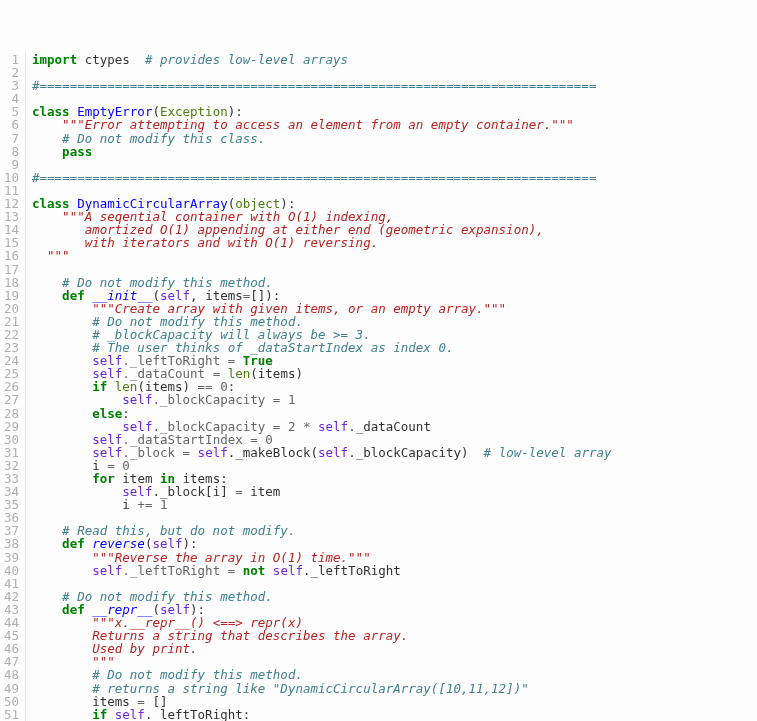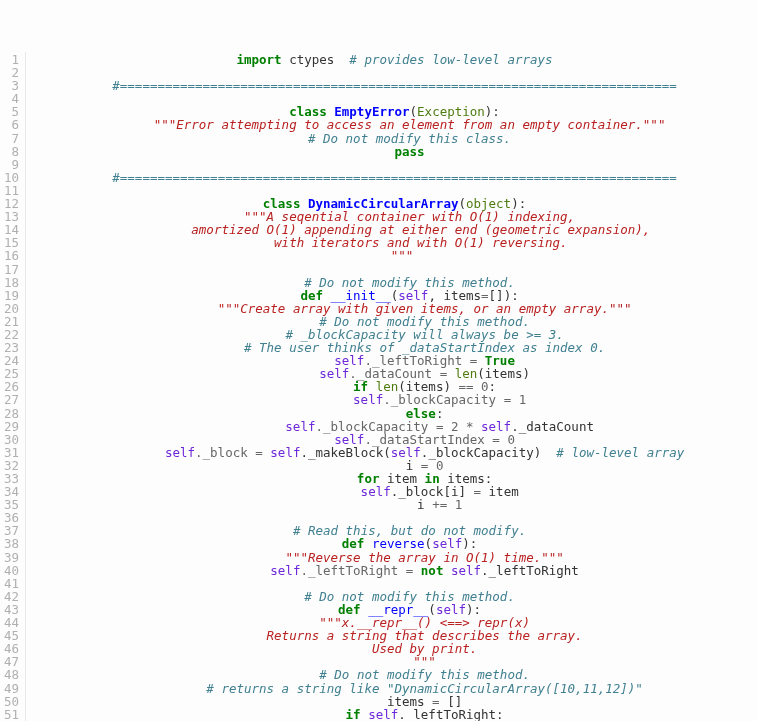--- a/index.html
+++ b/index.html
@@ -16,29 +16,29 @@
     background: #fdfdfd;
     color: #b0b0b0;
     text-align: right;
     padding: 1px 6px 0 2px;
     user-select: none;
     border-right: 1px solid #e8e8e8;
     min-width: 26px;
   }
   .gutter div { height: 13.1px; }
   .code { padding: 1px 0 0 6px; flex: 1; }
-  .line { height: 13.1px; display: block; text-align: center; }
+  .line { height: 13.1px; display: block; }
   
   .kw   { color: #008000; font-weight: bold; }   
   .bool { color: #008000; font-weight: bold; }   
   .bi   { color: #4d7c0f; }                      
   .cm   { color: #408090; font-style: italic; }  
   .ds   { color: #ba2121; font-style: italic; }  
-  .cls  { color: #0000ff; font-weight: bold; }   
-  .fn   { color: #0000ff; }                      
+  .cls  { color: #0000ff; font-weight: normal; }   
+  .fn   { color: #0000ff; font-style: italic; }                      
   .slf  { color: #6d28d9; }                      
   .num  { color: #666666; }                      
   .op   { color: #666666; }                      
   .att  { color: #333; }                         
   .pun  { color: #333; }                         
 </style>
 </head>
 <body>
 
 

